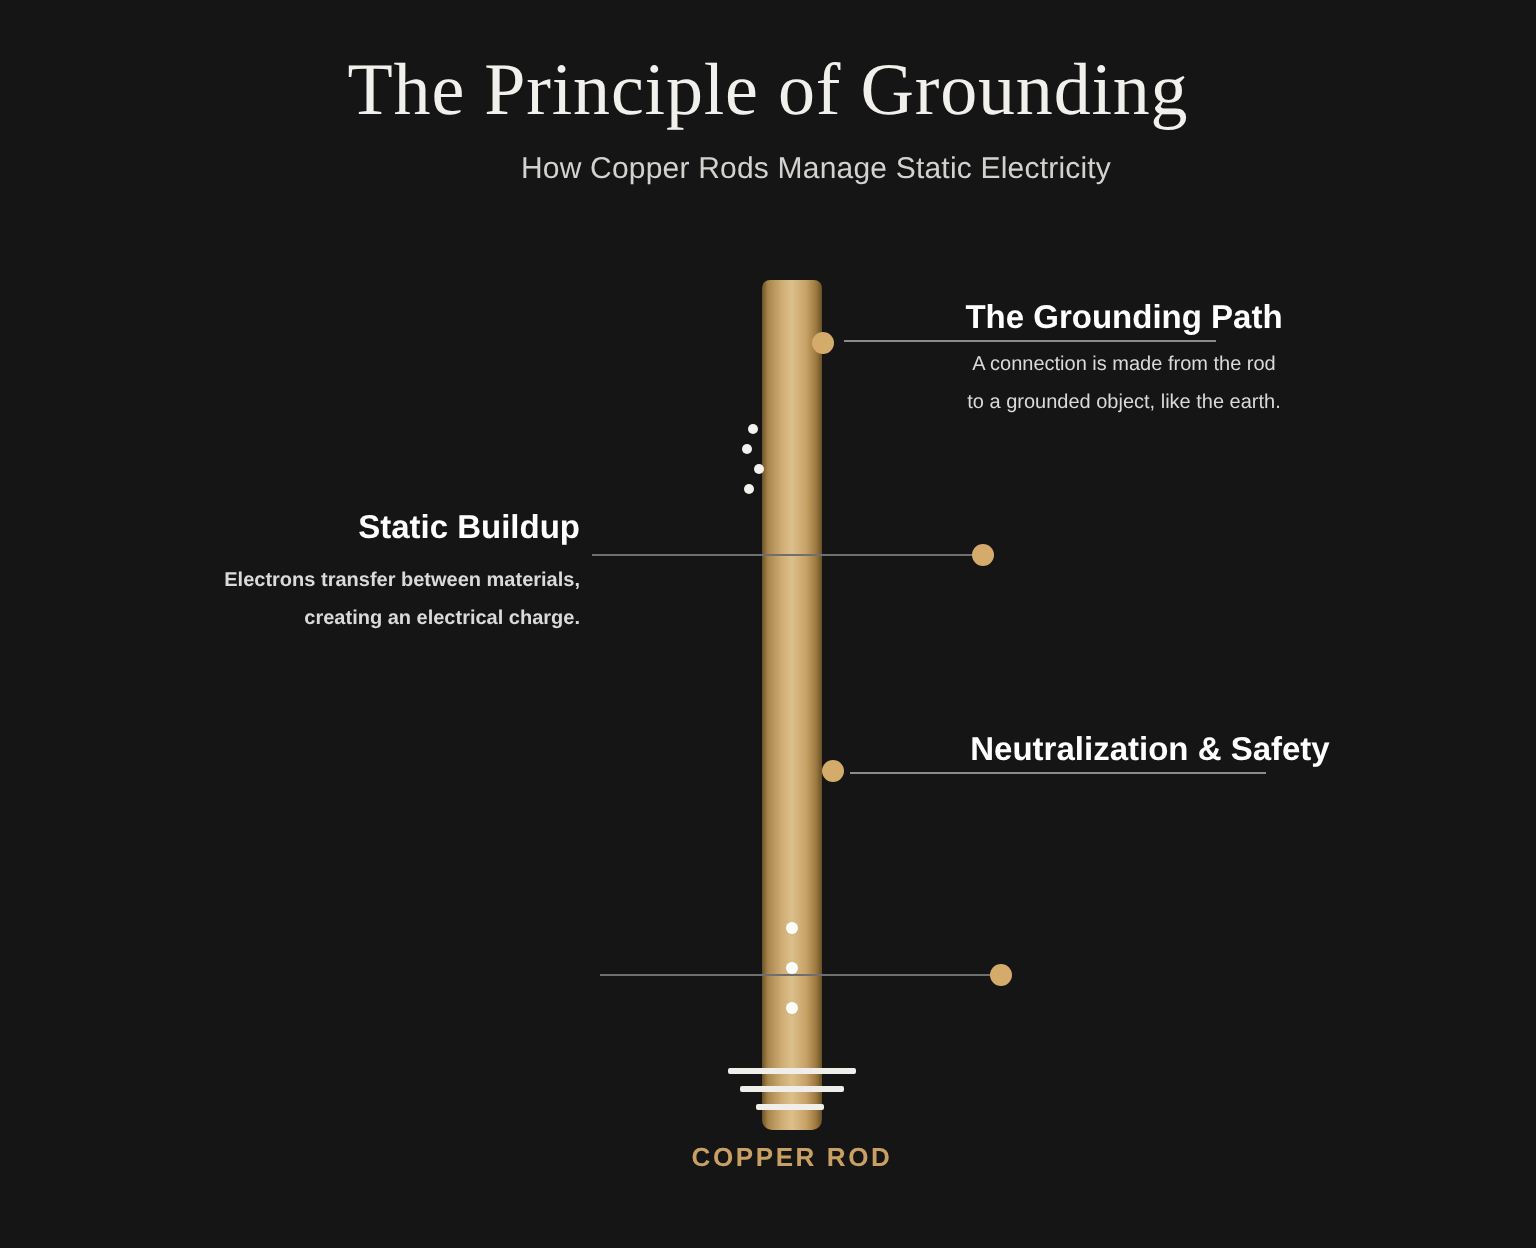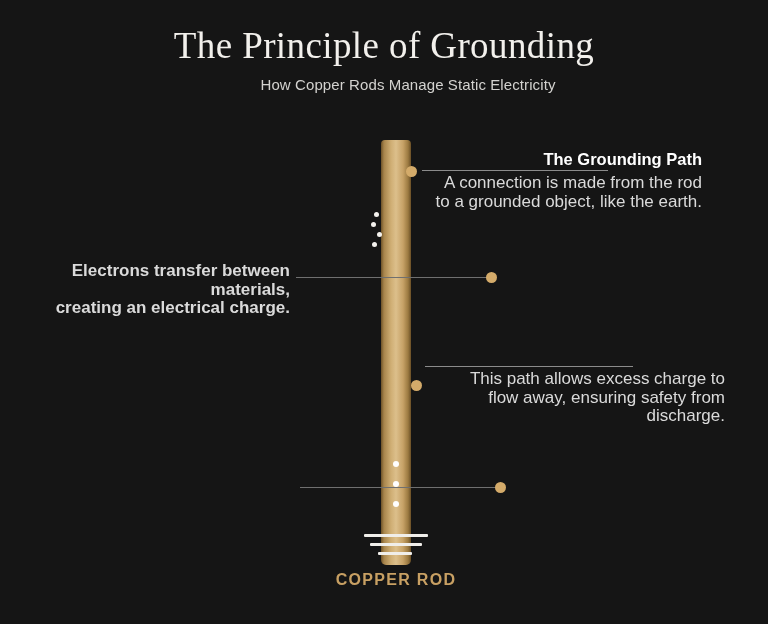--- a/index.html
+++ b/index.html
@@ -87,43 +87,43 @@
   #gl1 { left: 364px; top: 534px; width: 64px; }
   #gl2 { left: 370px; top: 543px; width: 52px; }
   #gl3 { left: 378px; top: 552px; width: 34px; }
 
   #rod-label {
     position: absolute;
     top: 571px;
     left: 296px;
     width: 200px;
     text-align: center;
-    font-size: 16px;
+    font-size: 13px;
     font-weight: bold;
     letter-spacing: 1.3px;
     color: #c8a063;
     white-space: nowrap;
   }
 
   
   .callout { position: absolute; }
   .callout .c-head {
     font-size: 16.5px;
     font-weight: bold;
     color: #ffffff;
     white-space: nowrap;
     line-height: 20px;
   }
   .callout .c-body {
-    font-size: 17px;
+    font-size: 10px;
     color: #dadada;
     line-height: 18.5px;
     white-space: pre-line;
   }
-  .callout.right { text-align: right; }
+  .callout.right { text-align: center; }
   .callout.left  { text-align: right; }
 
   .c-rule {
     height: 1px;
     background: #8b8b8b;
     margin: 1px 0 3px 0;
   }
 
   .c-dot {
     position: absolute;
@@ -168,29 +168,29 @@
   <div class="callout right" style="left:422px; top:149px; width:280px;">
     <div class="c-head">The Grounding Path</div>
     <div class="c-rule" style="width:186px;"></div>
     <div class="c-body">A connection is made from the rod
 to a grounded object, like the earth.</div>
   </div>
 
   <div class="leader" style="left:296px; top:277px; width:196px;"></div>
   <div class="c-dot" style="left:486px; top:272px;"></div>
   <div class="callout left" style="left:20px; top:254px; width:270px;">
+    <div class="c-head">Static Buildup</div>
     <div class="c-body" style="margin-top:8px;font-weight:bold;">Electrons transfer between materials,
 creating an electrical charge.</div>
   </div>
 
   <div class="c-dot" style="left:411px; top:380px;"></div>
   <div class="callout right" style="left:425px; top:365px; width:300px;">
+    <div class="c-head">Neutralization &amp; Safety</div>
     <div class="c-rule" style="width:208px;"></div>
-    <div class="c-body">This path allows excess charge to
-flow away, ensuring safety from discharge.</div>
   </div>
 
   <div class="leader" style="left:300px; top:487px; width:201px;"></div>
   <div class="c-dot" style="left:495px; top:482px;"></div>
   <div class="callout left" style="left:10px; top:463px; width:285px;">
   </div>
 
 </div>
 
 </body></html>

